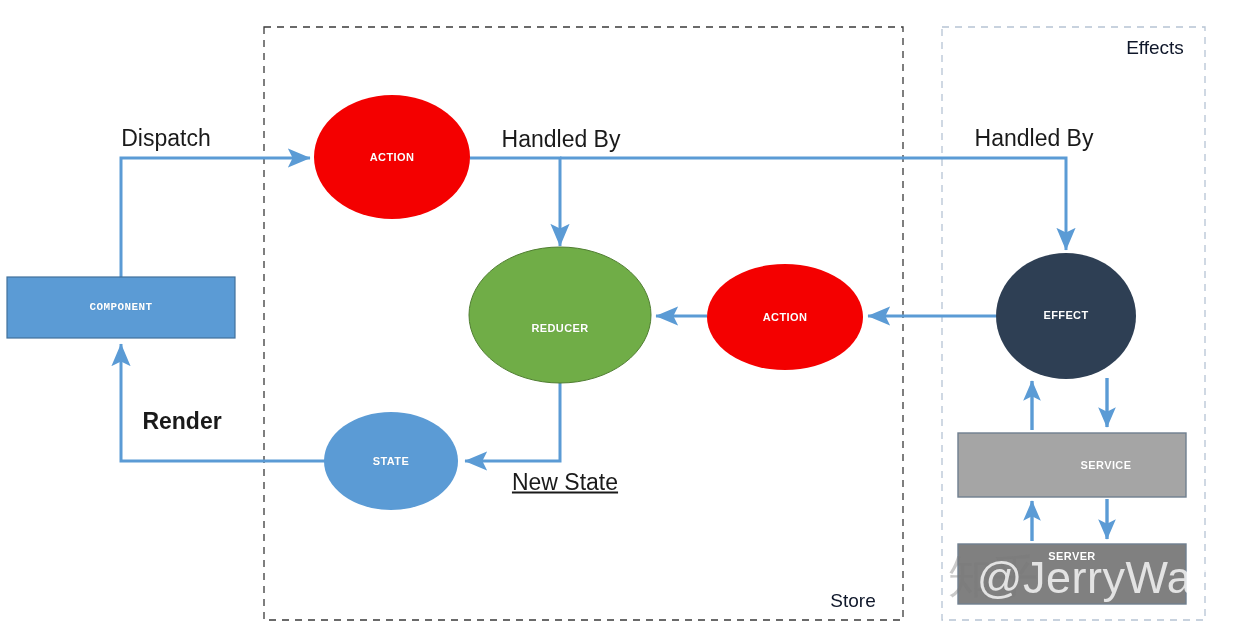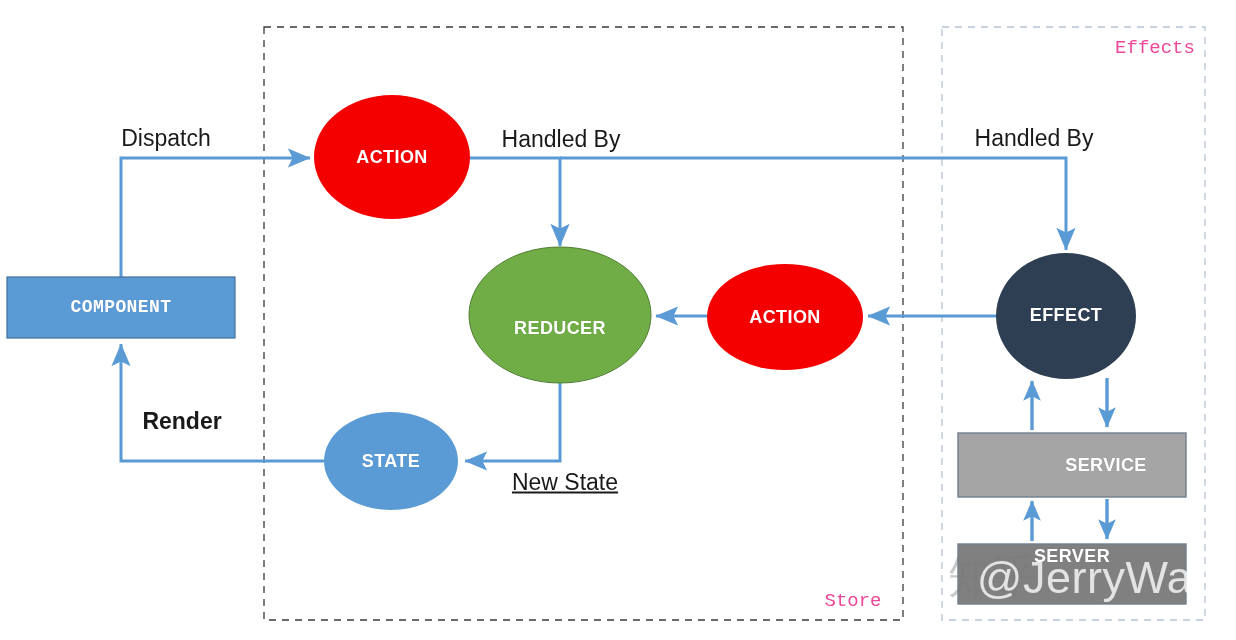--- a/index.html
+++ b/index.html
@@ -21,42 +21,41 @@
     position: absolute;
     left: 0;
     top: 0;
     width: 1236px;
     height: 640px;
   }
   .node-label {
     position: absolute;
     color: #ffffff;
     font-weight: bold;
-    font-size: 18px;
+    font-size: 11px;
     letter-spacing: 0.4px;
     text-align: center;
     white-space: nowrap;
     transform: translate(-50%, -50%);
     pointer-events: none;
     text-shadow: 0 0 1px rgba(0,0,0,0.15);
   }
   .edge-label {
     position: absolute;
     color: #1a1a1a;
     font-size: 23px;
     white-space: nowrap;
     transform: translate(-50%, -50%);
   }
   .group-label {
     position: absolute;
-    color: #ec4899;
+    color: #0f172a;
     font-size: 19px;
     white-space: nowrap;
     transform: translate(-50%, -50%);
-    font-family: Liberation Mono, monospace;
   }
   .watermark {
     position: absolute;
     color: rgba(255,255,255,0.78);
     font-size: 45px;
     white-space: nowrap;
     transform: translate(-50%, -50%);
     pointer-events: none;
     letter-spacing: 0.5px;
   }

